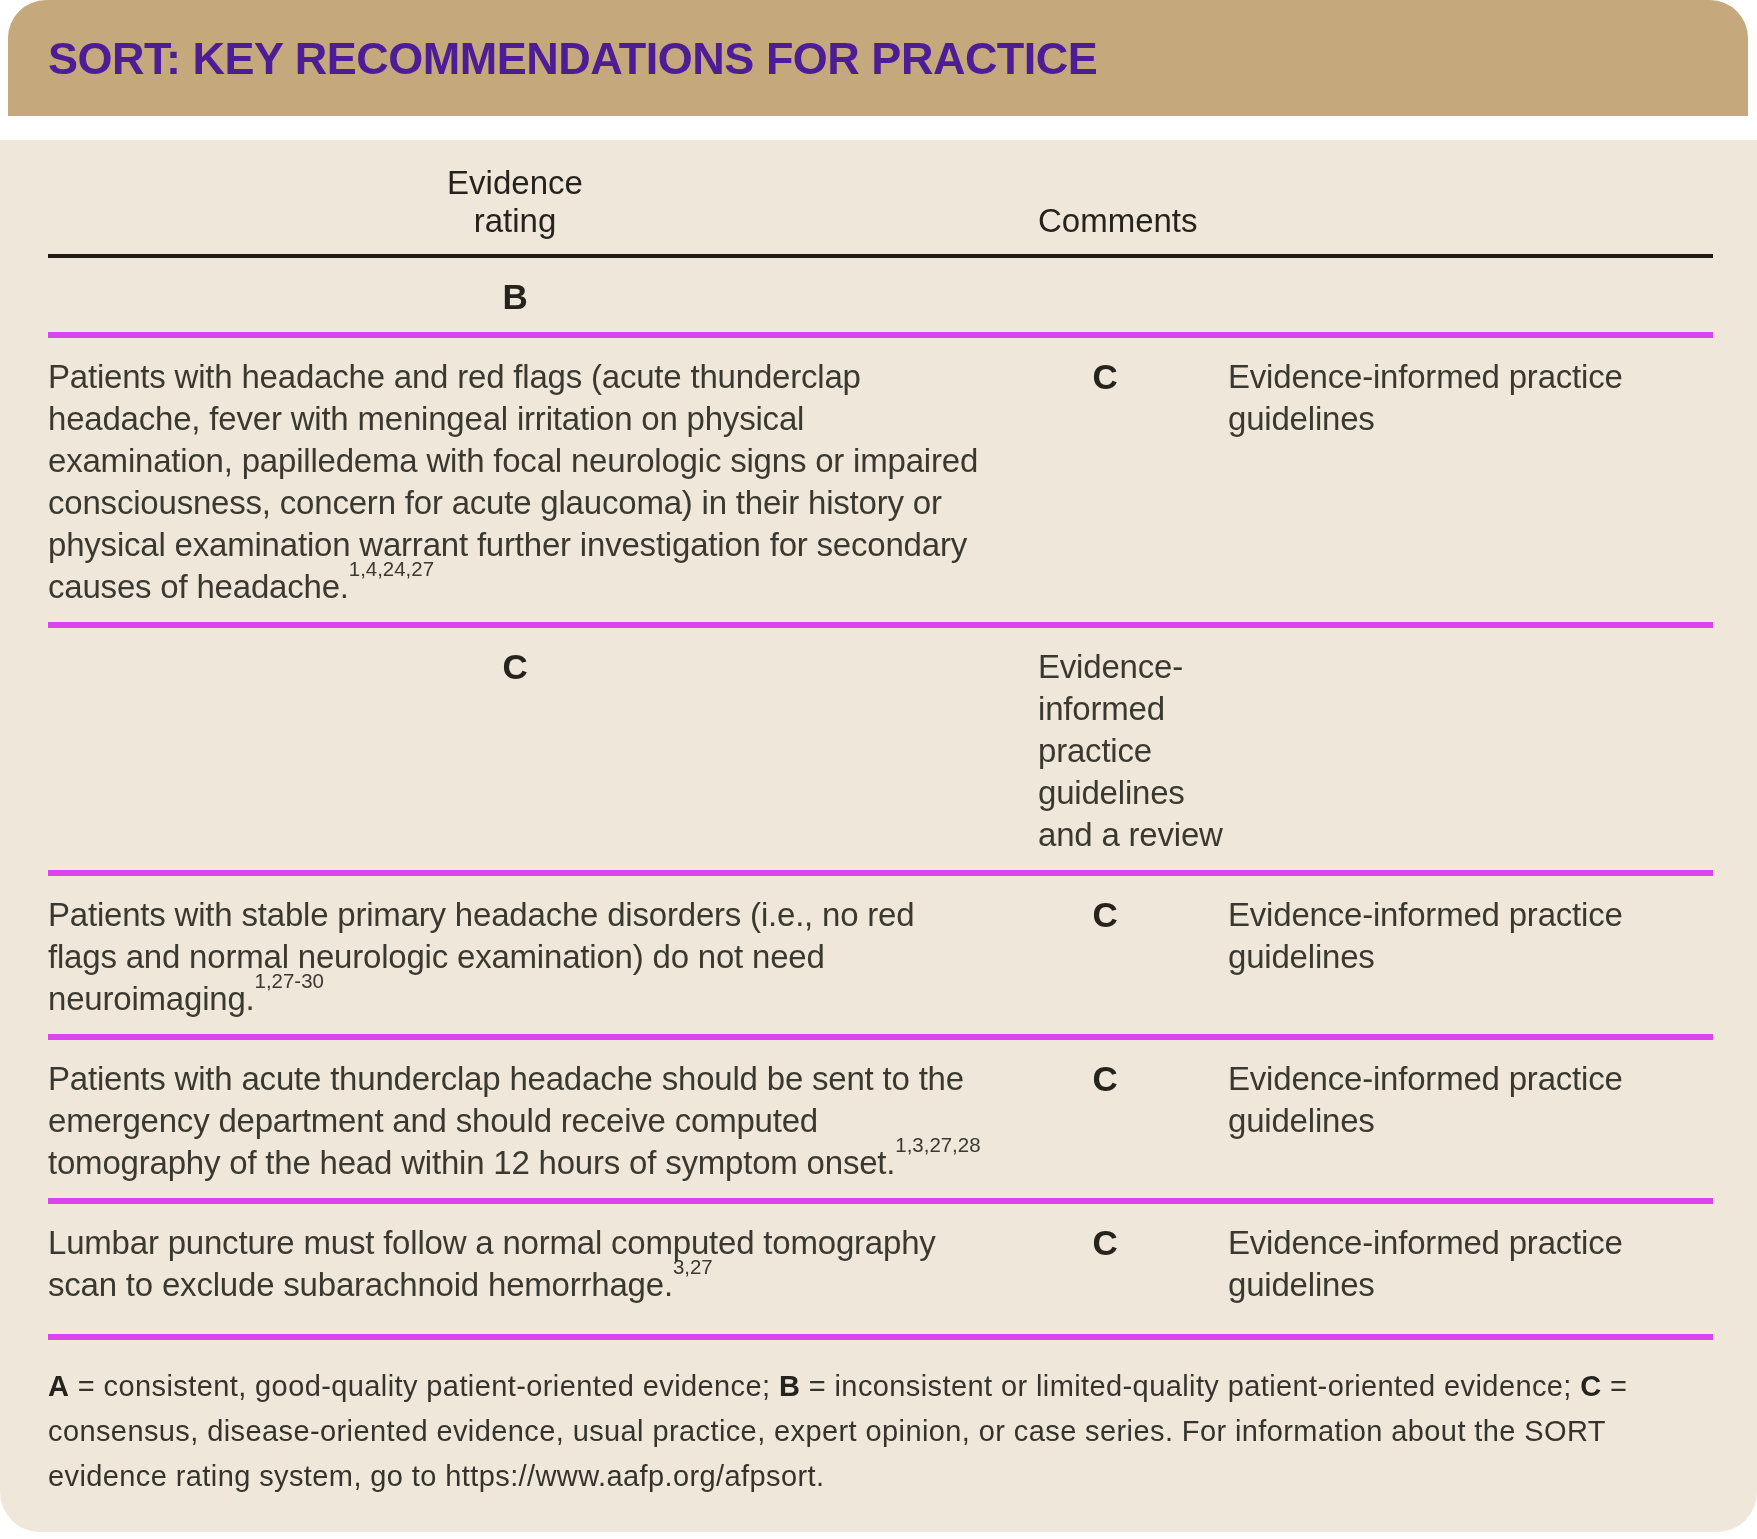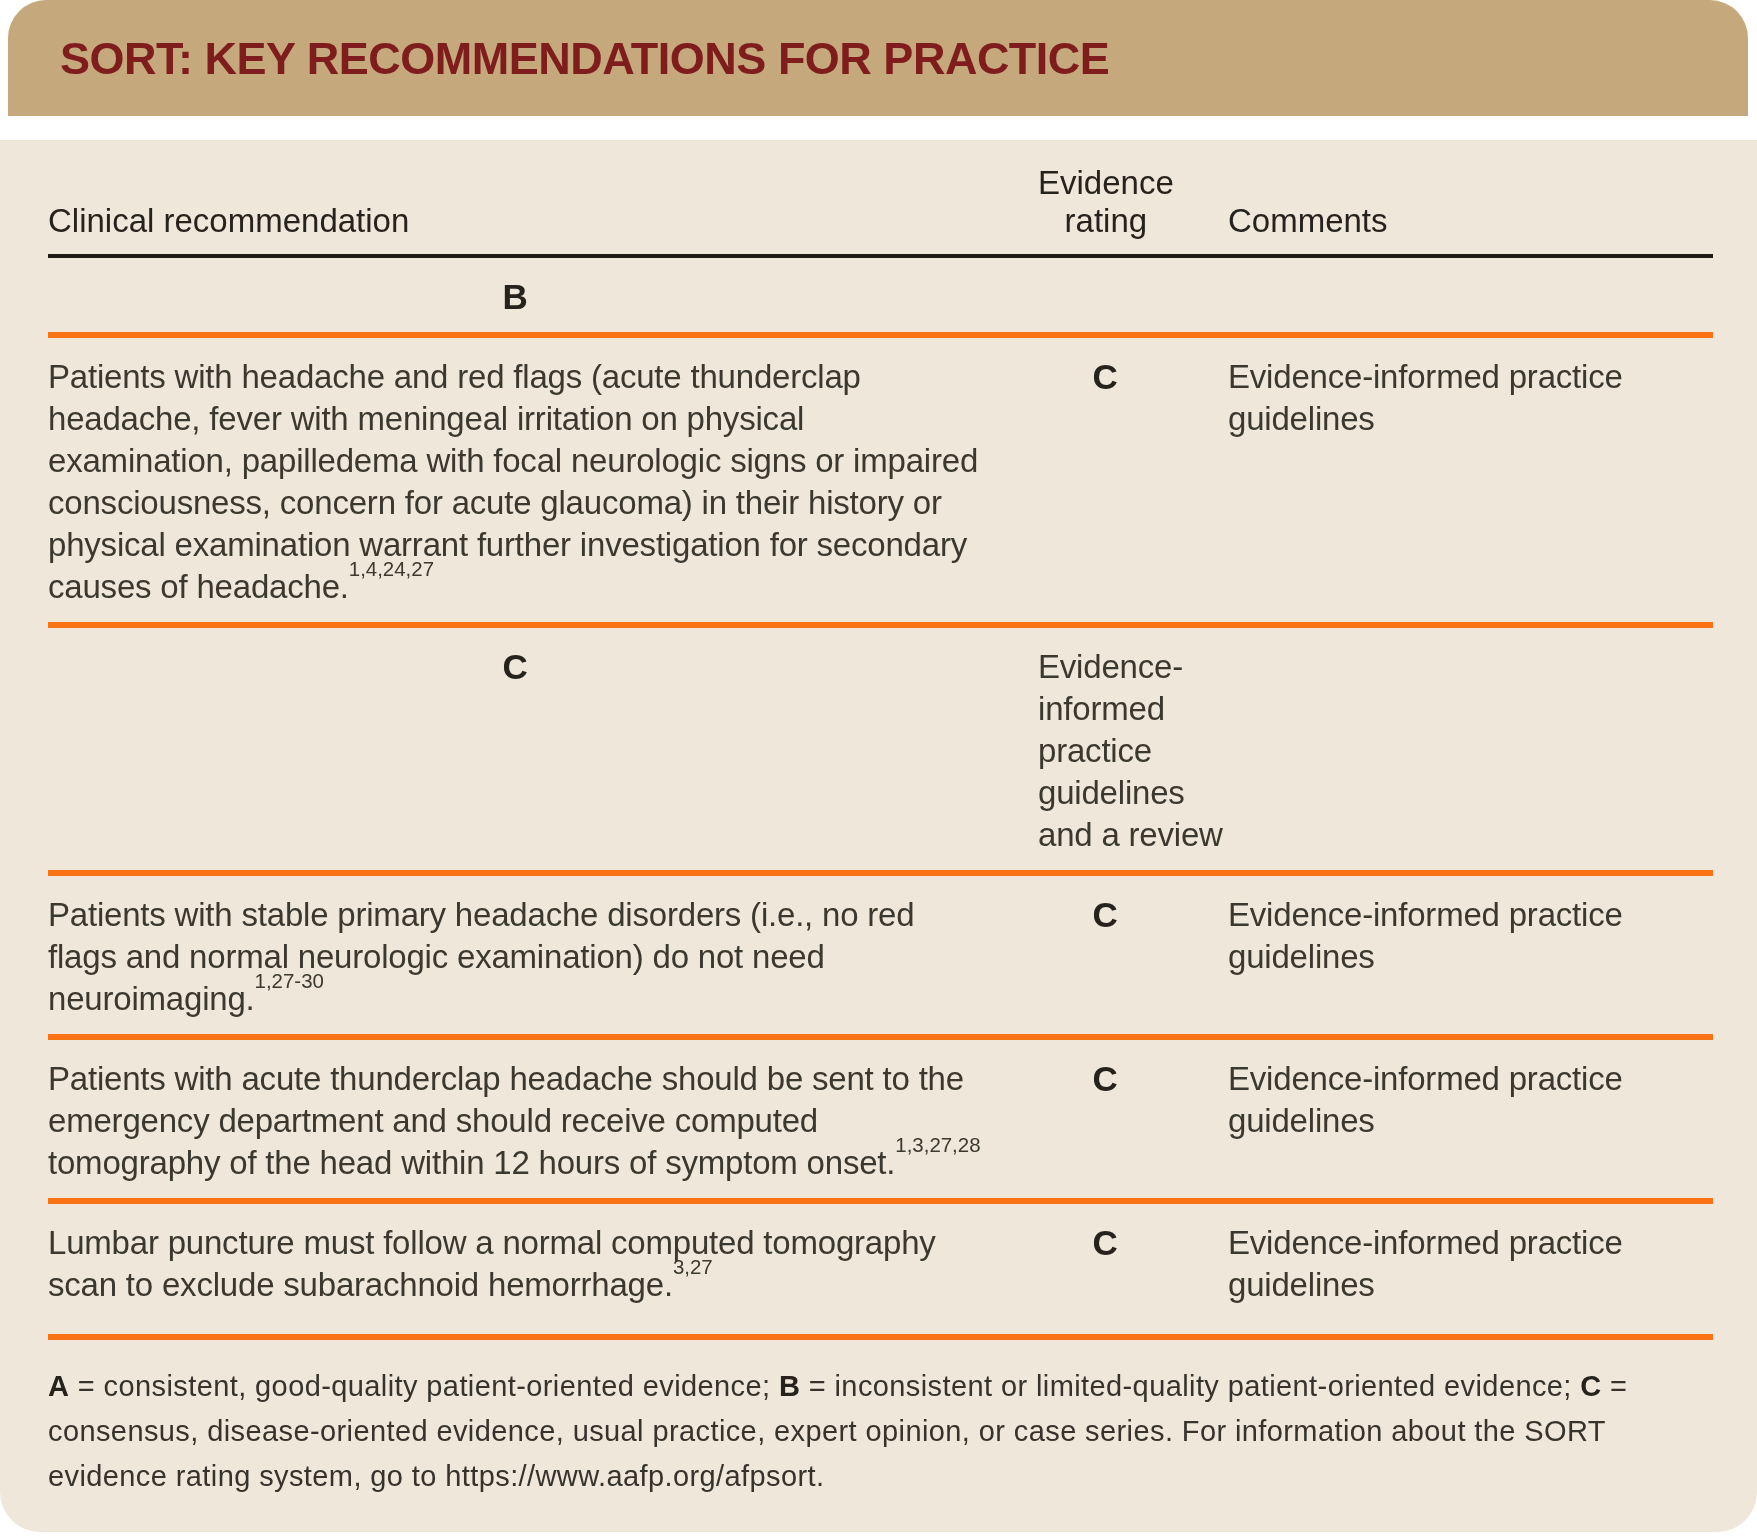--- a/index.html
+++ b/index.html
@@ -14,26 +14,26 @@
   }
   .title-bar {
     position: absolute;
     left: 8px; right: 9px; top: 0;
     height: 116px;
     background: #c5a97c;
     border-radius: 38px 38px 0 0;
   }
   .title-bar .title-text {
     display: block;
-    padding-left: 52px;
+    padding-left: 40px;
     line-height: 118px;
     font-size: 45px;
     font-weight: bold;
     letter-spacing: -0.5px;
-    color: #7f1d1d;
+    color: #4c1d95;
     white-space: nowrap;
   }
   .panel {
     position: absolute;
     left: 0; right: 0; top: 140px;
     height: 1392px;
     background: #efe8da;
     border-radius: 0 0 40px 40px;
     padding: 0 44px 0 48px;
     box-sizing: border-box;
@@ -52,21 +52,21 @@
     line-height: 38px;
     color: #26231d;
   }
   .th-rating { text-align: center; padding-right: 56px; }
   .th-rating-inner { display: inline-block; max-width: 175px; }
   .row {
     display: grid;
     grid-template-columns: 990px 190px 1fr;
     padding: 18px 0 14px 0;
   }
-  .row + .row, .footnote { border-top: 6px solid #f97316; }
+  .row + .row, .footnote { border-top: 6px solid #d946ef; }
   .cell {
     font-size: 33px;
     line-height: 42px;
     letter-spacing: -0.2px;
   }
   .cell.rec { padding-right: 56px; }
   .cell.rating {
     text-align: center;
     padding-right: 56px;
     font-weight: bold;
@@ -96,21 +96,20 @@
 
 <div class="page">
 
   <div class="title-bar">
     <span class="title-text">SORT: KEY RECOMMENDATIONS FOR PRACTICE</span>
   </div>
 
   <div class="panel">
 
     <div class="thead">
-      <div class="th th-rec">Clinical recommendation</div>
       <div class="th th-rating">
         <span class="th-rating-inner">Evidence rating</span>
       </div>
       <div class="th th-comments">Comments</div>
     </div>
 
     <div class="row">
       <div class="cell rating">B</div>
     </div>
 

